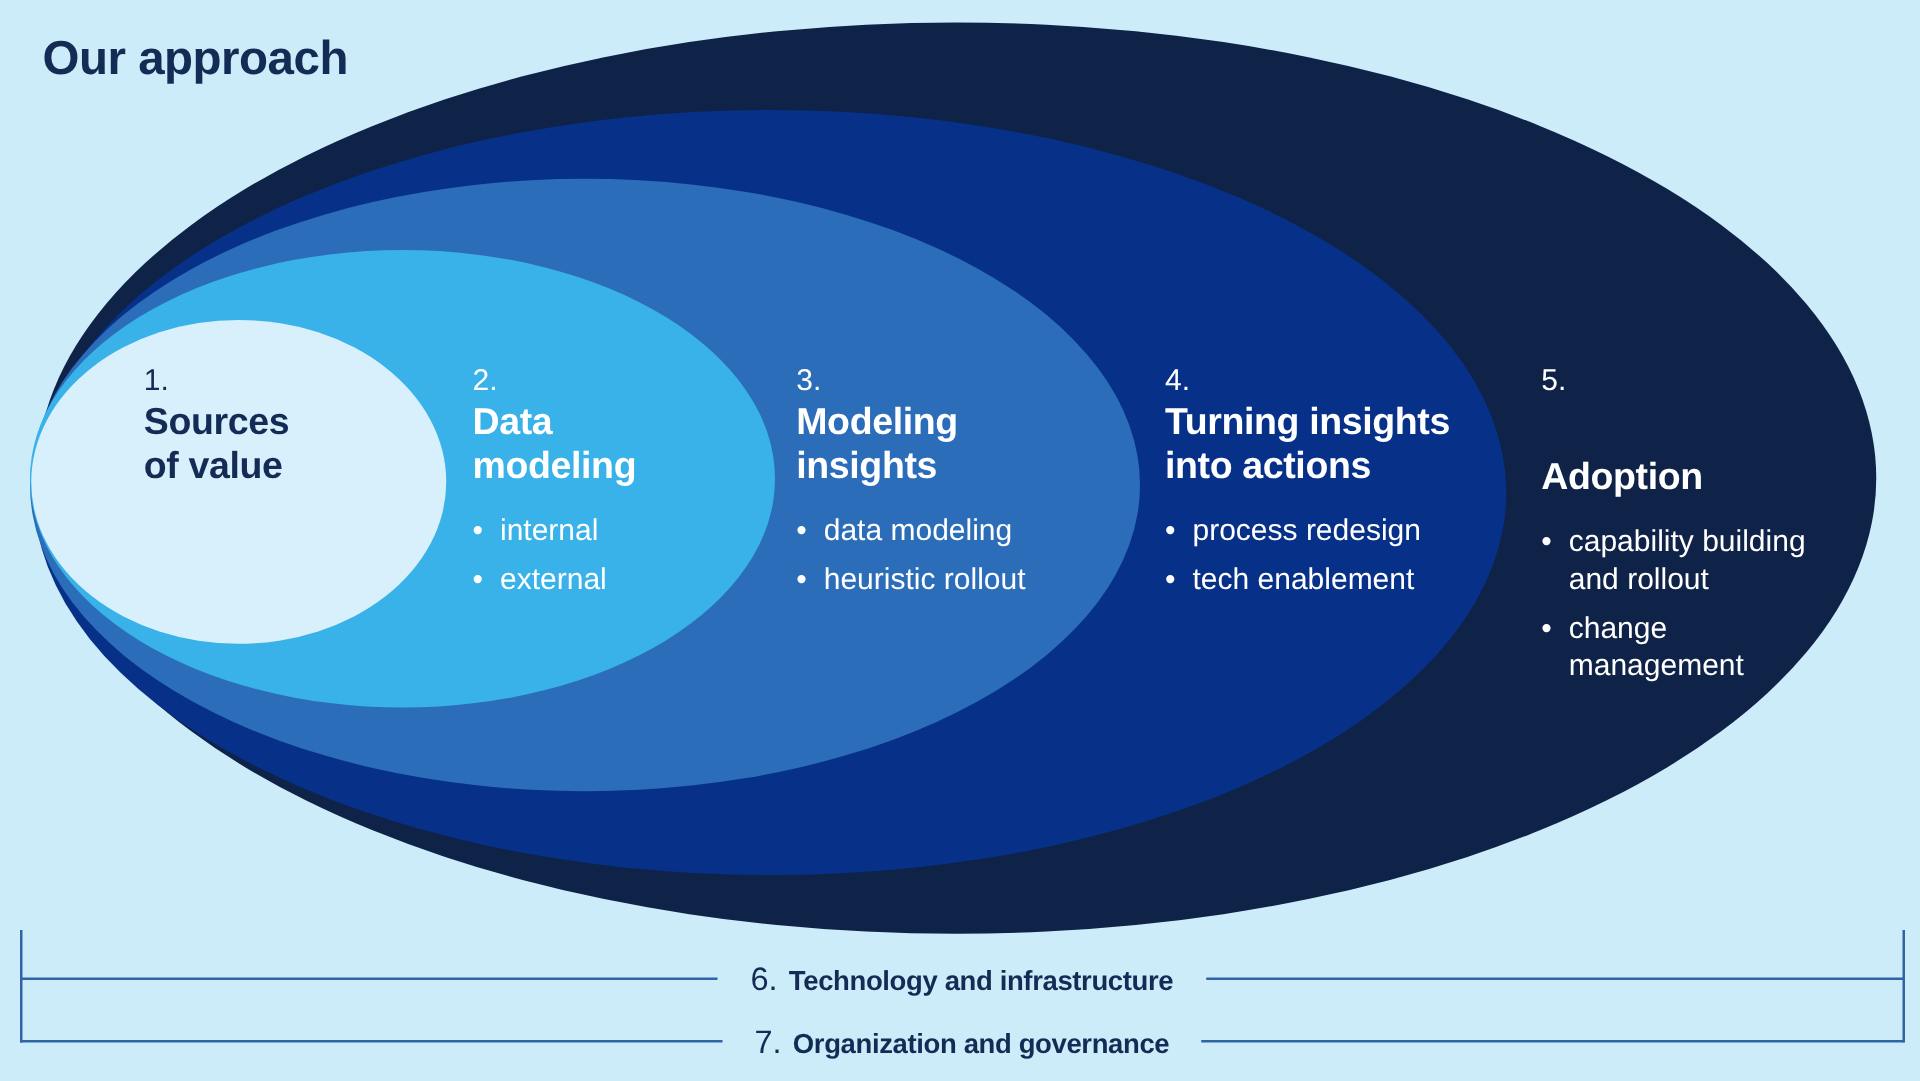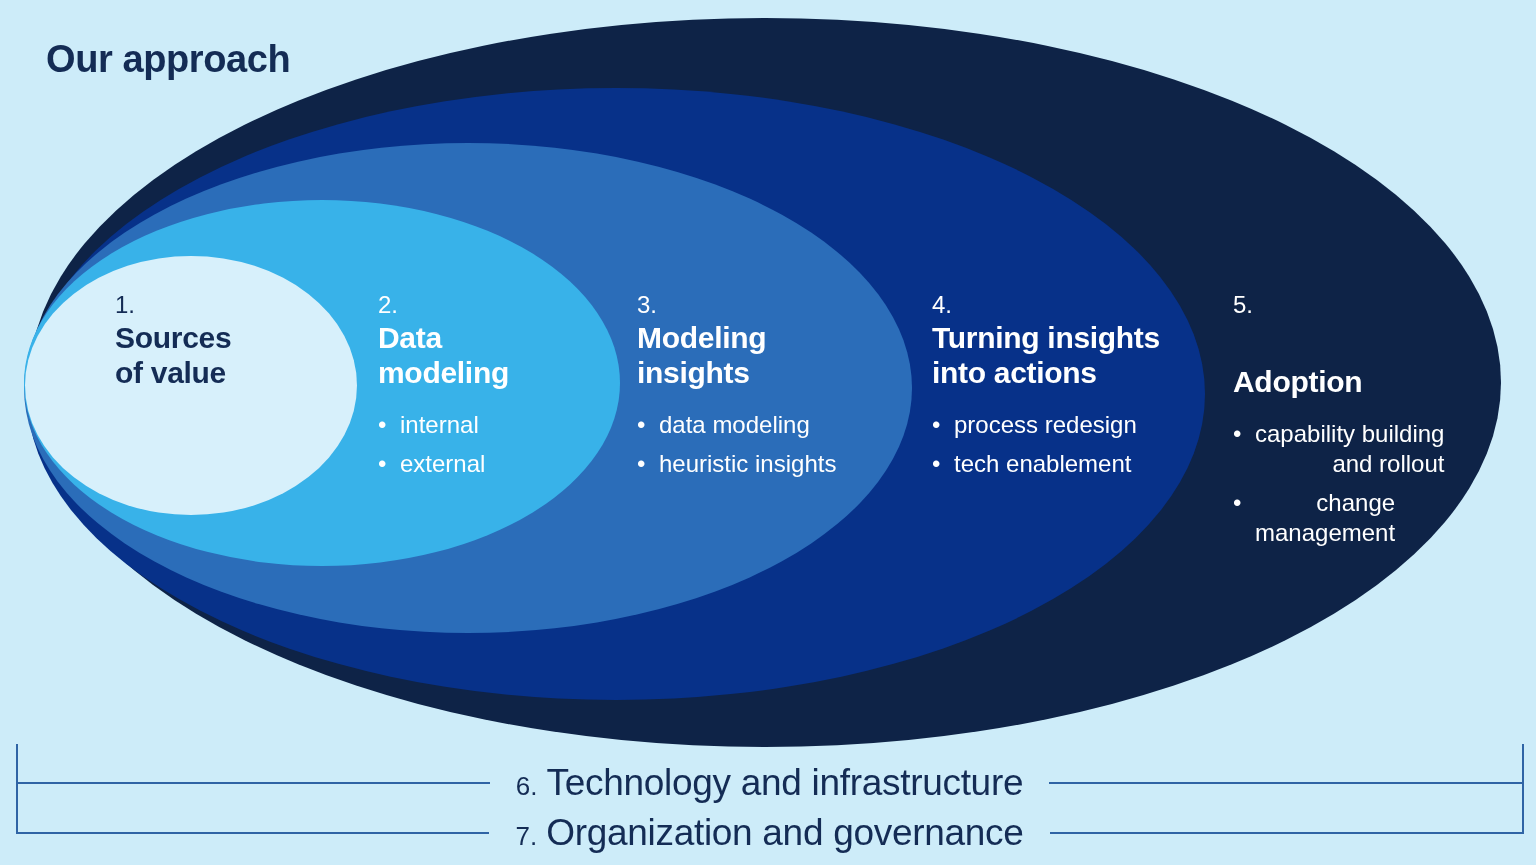--- a/index.html
+++ b/index.html
@@ -10,21 +10,21 @@
     width: 1536px;
     height: 865px;
     background: #cdecf9;
     overflow: hidden;
   }
 
   .page-title {
     position: absolute;
     left: 30px;
     top: 22px;
-    margin: 16px;
+    margin: 4px;
     font-size: 38px;
     font-weight: 700;
     letter-spacing: -0.4px;
     color: #142c55;
     z-index: 10;
   }
 
   
   .ellipse { position: absolute; border-radius: 50%; }
   .e5 { left: 29px;  top: 18px;  width: 1472px; height: 729px; background: #0e2347; z-index: 1; }
@@ -48,21 +48,21 @@
     line-height: 35px;
     letter-spacing: -0.3px;
     white-space: pre-line;
   }
   .s5 .heading { margin-top: 44px; }
 
   .bullets { list-style: none; margin: 20px 0 0 0; padding: 0; }
   .bullet { display: flex; font-size: 24px; line-height: 30px; margin-top: 9px; }
   .bullet:first-child { margin-top: 0; }
   .dot { flex: none; width: 22px; }
-  .btext { white-space: pre-line; text-align: right; }
+  .btext { white-space: pre-line; }
 
   
   .bracket-vline {
     position: absolute;
     top: 744px;
     height: 90px;
     width: 0;
     border-left: 2px solid #2f64a5;
     z-index: 7;
   }
@@ -83,21 +83,21 @@
   .seg { flex: 1; height: 0; border-top: 2px solid #2f64a5; }
   .flabel {
     display: flex;
     align-items: baseline;
     gap: 9px;
     padding: 0 26px;
     color: #142c55;
     white-space: nowrap;
   }
   .fnum  { font-size: 26px; }
-  .ftext { font-size: 37px; font-weight: 400; letter-spacing: -0.3px; }
+  .ftext { font-size: 22px; font-weight: 700; letter-spacing: -0.3px; }
 </style>
 </head>
 <body>
 
 <div class="canvas" style="background-color: rgb(205, 236, 249);">
 
   <h1 class="page-title">Our approach</h1>
 
   <div class="ellipse e5" style="background-color: rgb(14, 35, 71);"></div>
   <div class="ellipse e4" style="background-color: rgb(7, 49, 137);"></div>
@@ -131,21 +131,21 @@
     <div class="num">3.</div>
     <div class="heading">Modeling
 insights</div>
     <ul class="bullets">
       <li class="bullet">
         <span class="dot">•</span>
         <span class="btext">data modeling</span>
       </li>
       <li class="bullet">
         <span class="dot">•</span>
-        <span class="btext">heuristic insights</span>
+        <span class="btext">heuristic rollout</span>
       </li>
     </ul>
   </section>
 
   <section class="stage s4">
     <div class="num">4.</div>
     <div class="heading">Turning insights
 into actions</div>
     <ul class="bullets">
       <li class="bullet">

